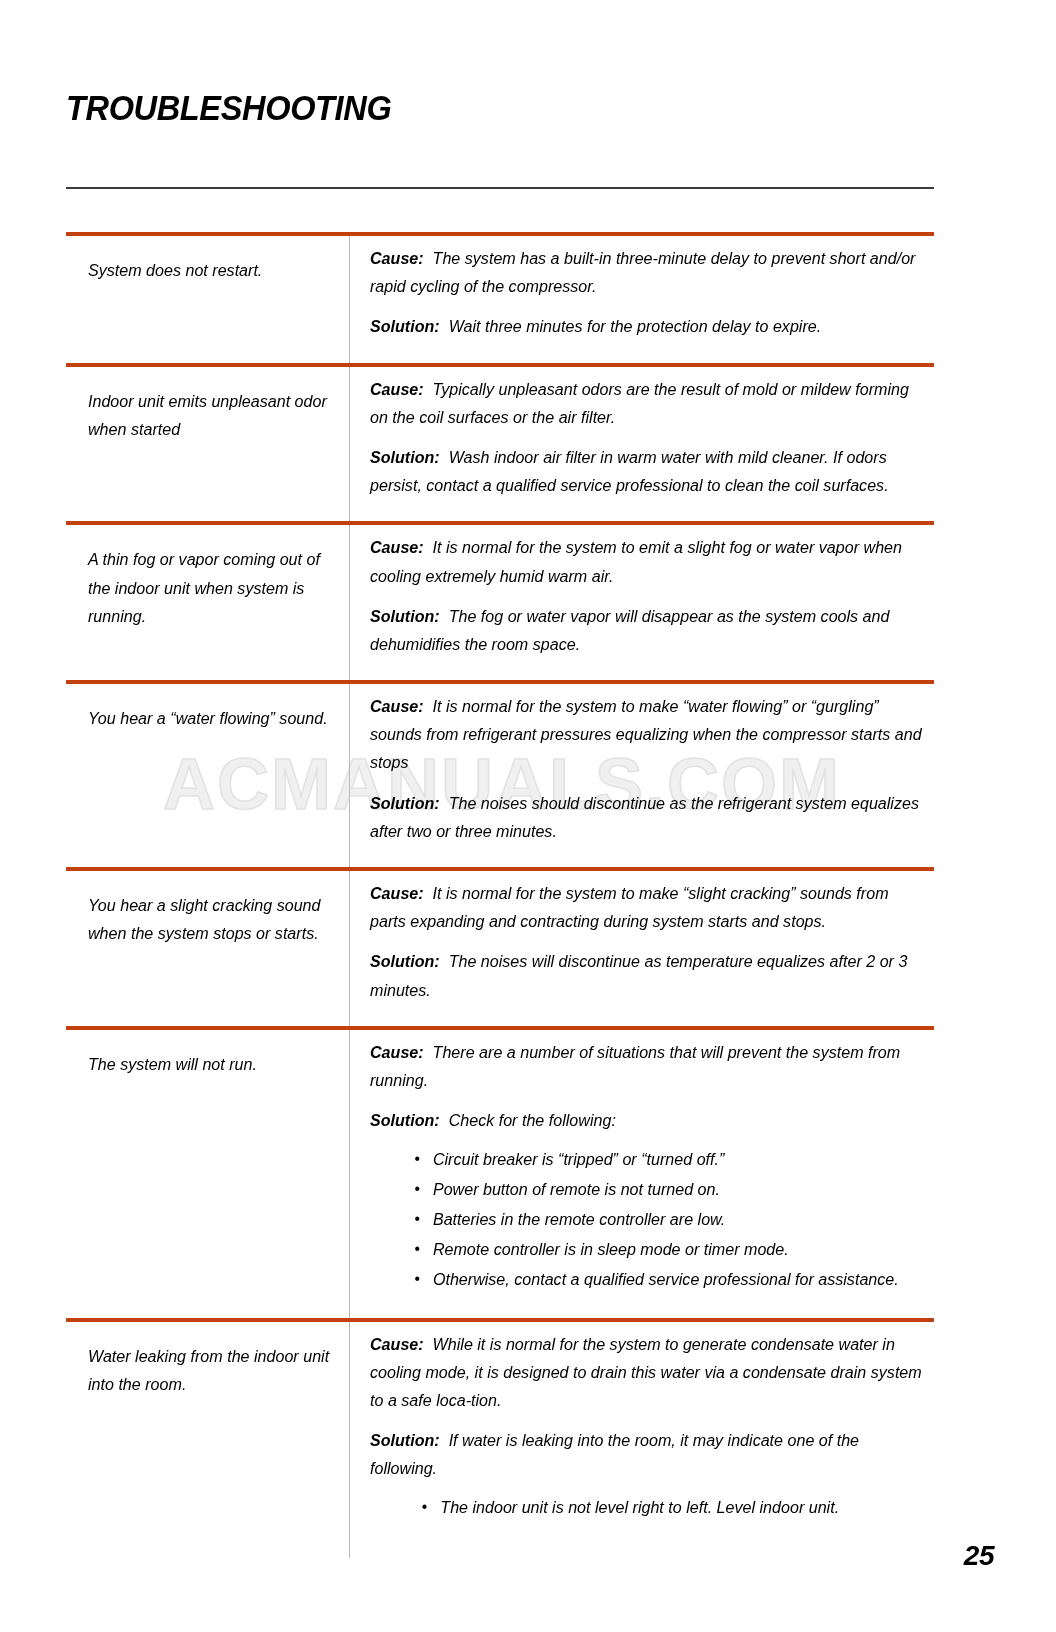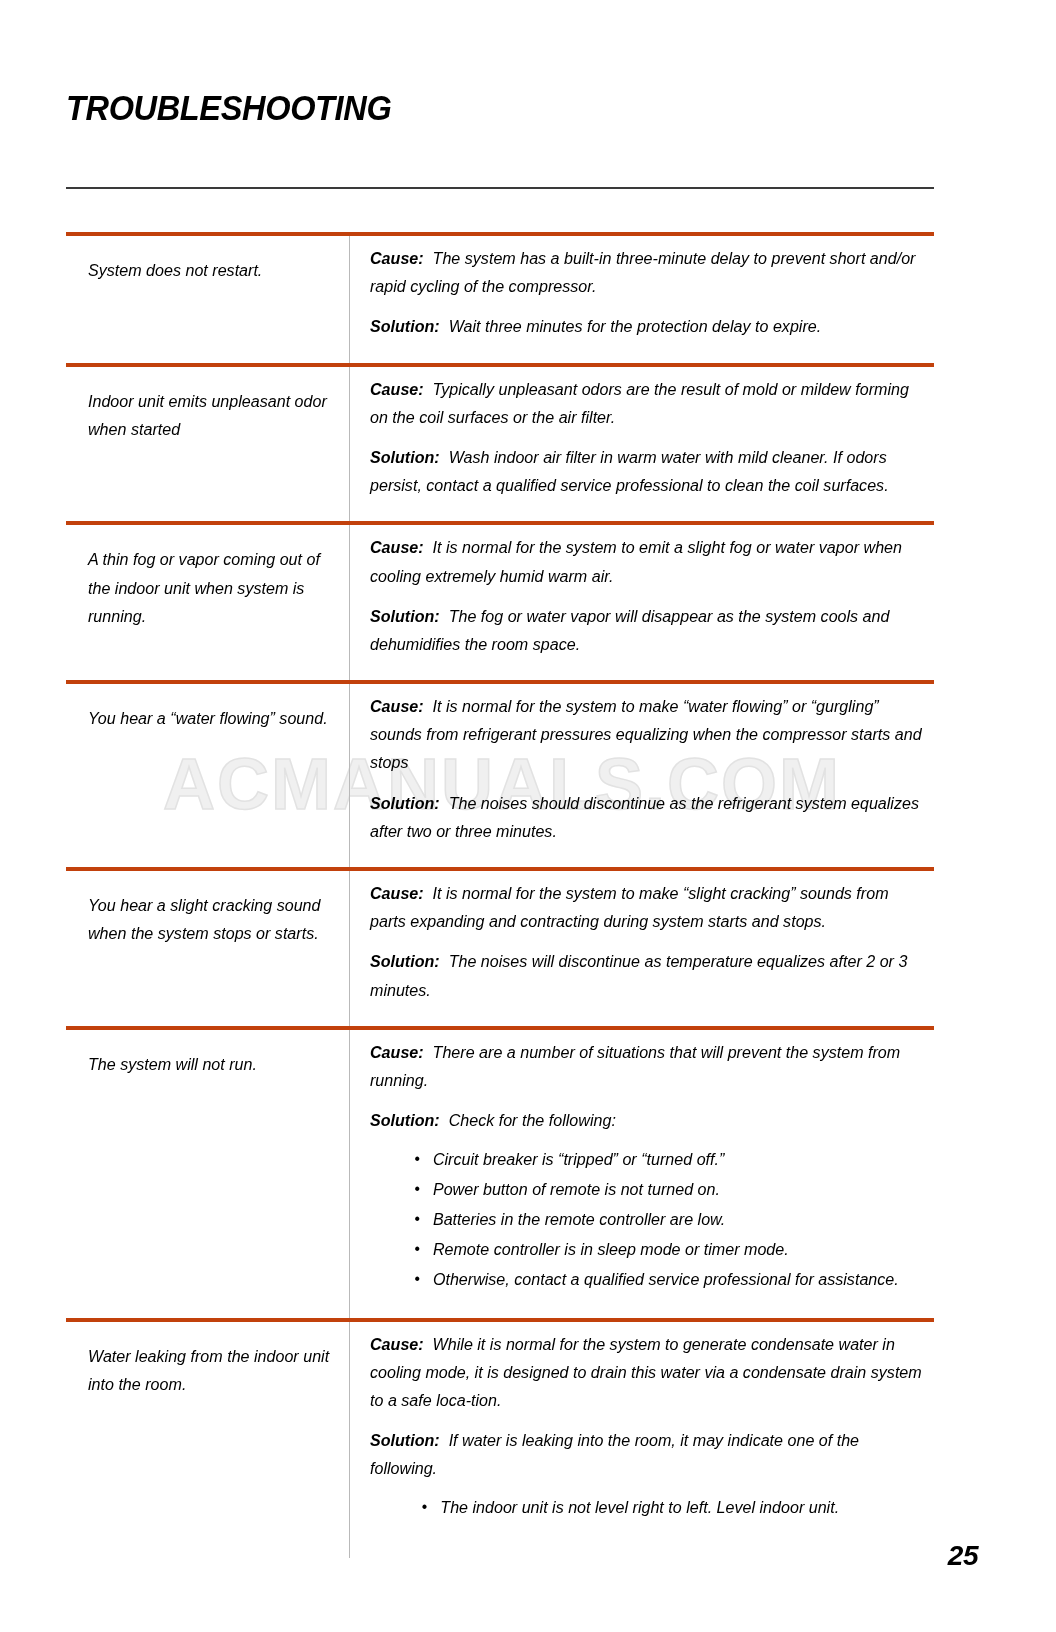--- a/index.html
+++ b/index.html
@@ -152,21 +152,21 @@
     top: -1px;
     font-size: 17px;
     font-style: normal;
   }
   .bullets.spaced li { margin-bottom: 14px; }
   .bullets.spaced { padding-left: 56px; }
 
   
   .page-number {
     position: absolute;
-    right: 78px;
+    right: 62px;
     top: 1540px;
     font-size: 28px;
     font-weight: bold;
     font-style: italic;
     letter-spacing: -0.5px;
     z-index: 2;
   }
 </style>
 </head>
 <body>

